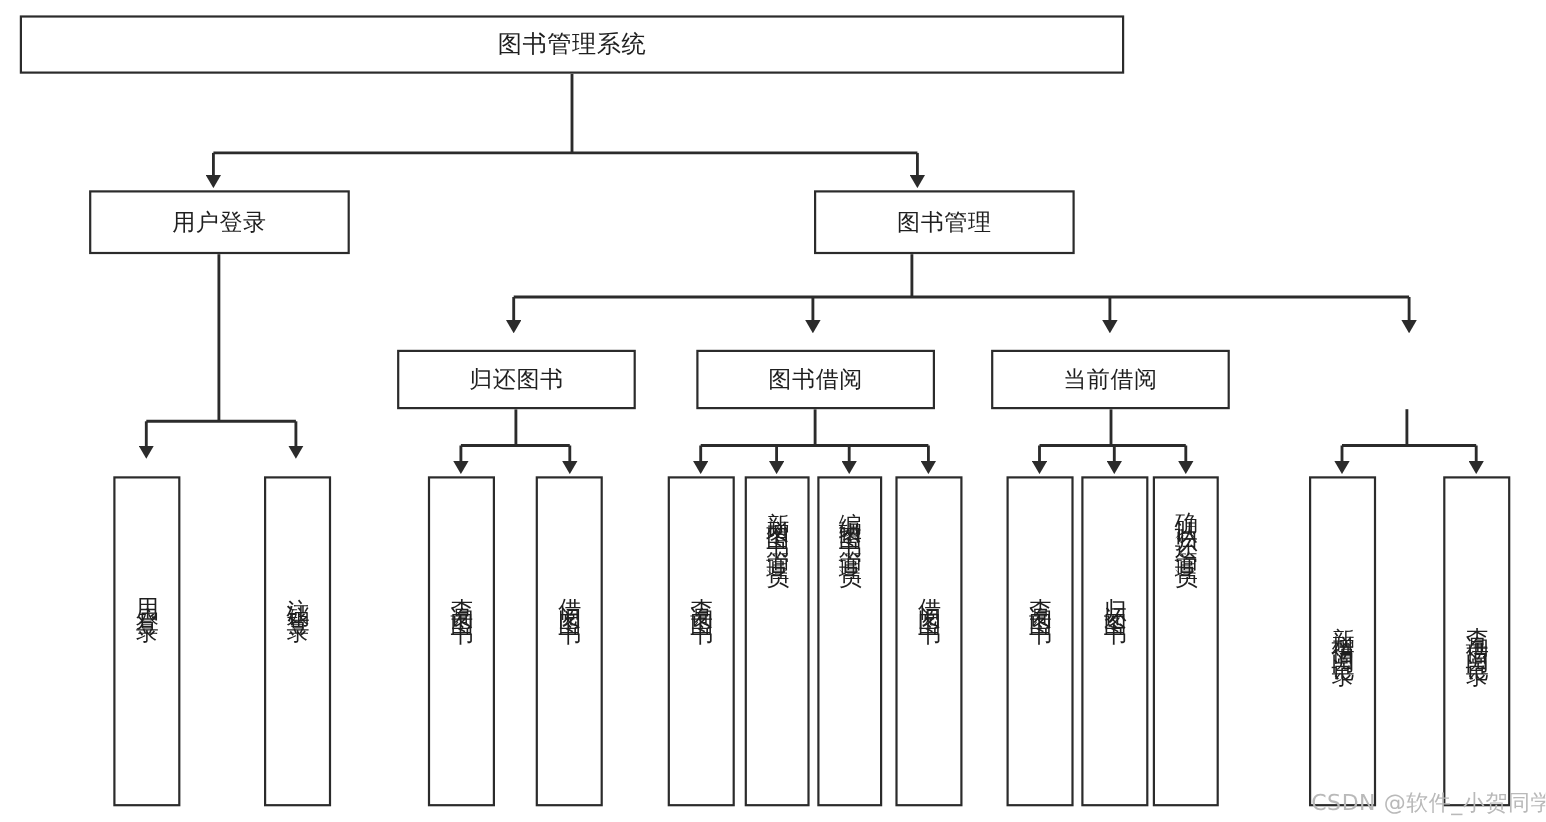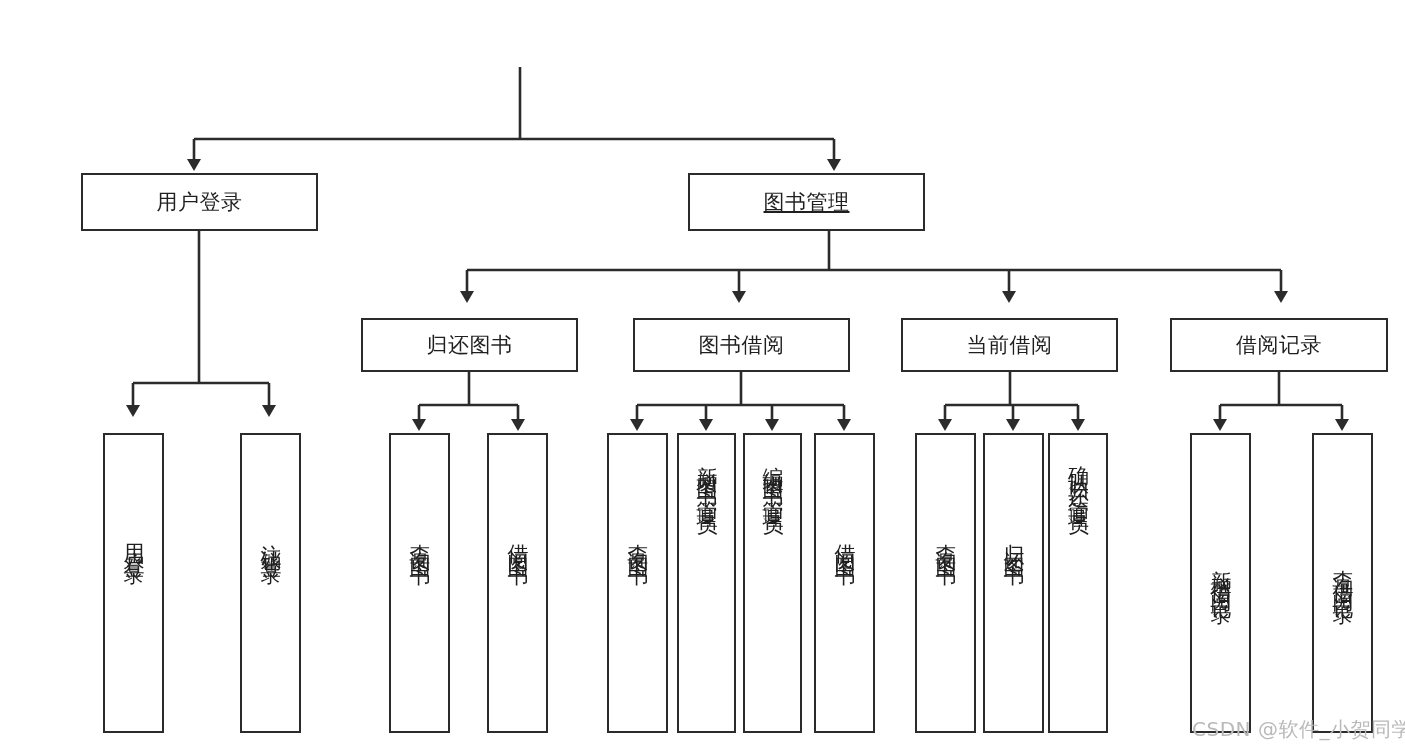--- a/index.html
+++ b/index.html
@@ -125,44 +125,44 @@
       <path d="M1013,405 L1013,420" marker-end="url(#arrow)"></path>
       <path d="M1078,405 L1078,420" marker-end="url(#arrow)"></path>
 
       <path d="M1279,372 L1279,405"></path>
       <path d="M1220,405 L1342,405"></path>
       <path d="M1220,405 L1220,420" marker-end="url(#arrow)"></path>
       <path d="M1342,405 L1342,420" marker-end="url(#arrow)"></path>
     </g>
   </svg>
 
+  <div class="node root horizontal" style="left:18px; top:14px; width:1004px; height:53px;">
+    <span class="node-label">图书管理系统</span>
+  </div>
 
   <div class="node horizontal" style="left:81px; top:173px; width:237px; height:58px;">
     <span class="node-label">用户登录</span>
   </div>
 
-  <div class="node horizontal" style="left:688px; top:173px; width:237px; height:58px;text-decoration:underline;">
+  <div class="node horizontal" style="left:740px; top:173px; width:237px; height:58px;">
     <span class="node-label">图书管理</span>
   </div>
 
   <div class="node horizontal" style="left:361px; top:318px; width:217px; height:54px;">
     <span class="node-label">归还图书</span>
   </div>
 
   <div class="node horizontal" style="left:901px; top:318px; width:217px; height:54px;">
     <span class="node-label">当前借阅</span>
   </div>
 
   <div class="node horizontal" style="left:633px; top:318px; width:217px; height:54px;">
     <span class="node-label">图书借阅</span>
   </div>
 
-  <div class="node horizontal" style="left:1170px; top:318px; width:218px; height:54px;">
-    <span class="node-label">借阅记录</span>
-  </div>
 
   <div class="node vertical mid" style="left:103px; top:433px; width:61px; height:300px;">
     <span class="node-label">用户登录</span>
   </div>
 
   <div class="node vertical mid" style="left:240px; top:433px; width:61px; height:300px;">
     <span class="node-label">注销登录</span>
   </div>
 
   <div class="node vertical mid" style="left:389px; top:433px; width:61px; height:300px;">

